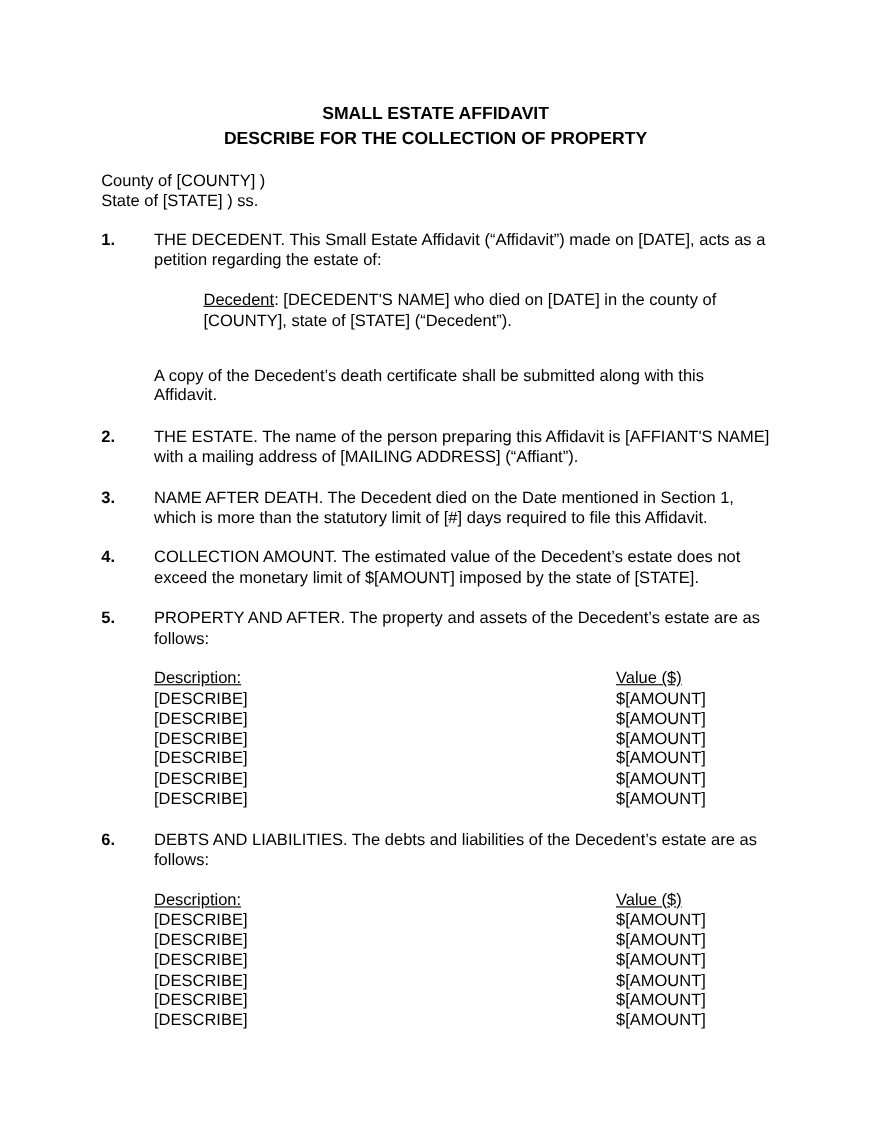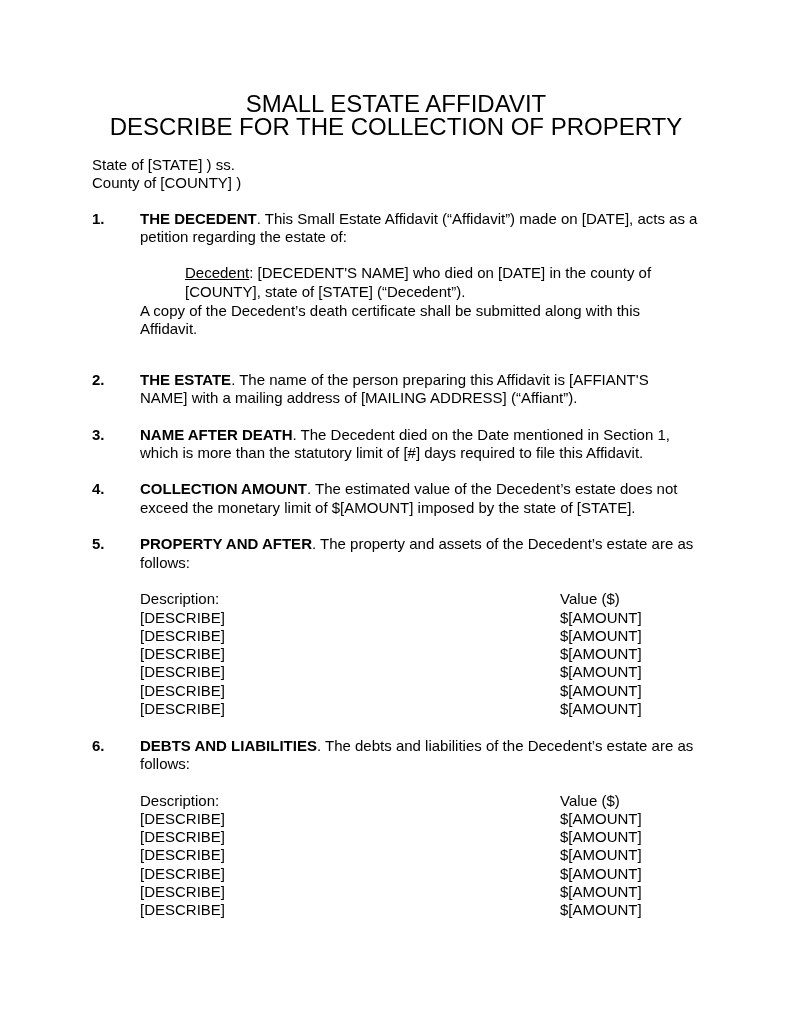--- a/index.html
+++ b/index.html
@@ -11,70 +11,70 @@
     margin: 0 auto;
     background: #ffffff;
     color: #000000;
     font-family: "Liberation Sans", "DejaVu Sans", sans-serif;
     font-size: 15px;
     line-height: 18.3px;
     padding: 92px 91px 0 92px;
     overflow: hidden;
   }
   .doc-title {
-    font-size: 24px;
+    font-size: 16px;
     line-height: 23px;
-    font-weight: normal;
+    font-weight: bold;
     text-align: center;
     margin-bottom: 18px;
   }
   .venue { margin-bottom: 17px; }
   .section {
     position: relative;
     padding-left: 48px;
     margin-bottom: 18.3px;
   }
   .section-number {
     position: absolute;
     left: 0;
     top: 0;
     font-weight: bold;
   }
-  .section-heading { font-weight: bold; }
+  .section-heading { font-weight: normal; }
   .sub-para {
     padding-left: 93px;
-    margin-bottom: 1px;
+    margin-bottom: 32px;
   }
   .indent-para {
     padding-left: 48px;
-    margin-bottom: 32px;
+    margin-bottom: 19px;
   }
   .lead-underline { text-decoration: underline; }
   .value-table {
     padding-left: 48px;
     margin-bottom: 18.3px;
   }
   .t-row { display: flex; }
   .t-desc { width: 420px; }
   .t-val { flex: 1; }
-  .t-head { }
+  .t-head { text-decoration: underline; }
 </style>
 </head>
 <body>
 
 <div class="page">
 
   <div class="doc-title">
     <div>SMALL ESTATE AFFIDAVIT</div>
     <div>DESCRIBE FOR THE COLLECTION OF PROPERTY</div>
   </div>
 
   <div class="venue">
+    <div>County of [COUNTY] )</div>
     <div>State of [STATE] ) ss.</div>
-    <div>County of [COUNTY] )</div>
   </div>
 
   <div class="section">
     <span class="section-number">1.</span>
     <span class="section-heading">THE DECEDENT</span><span>. This Small Estate Affidavit (“Affidavit”) made on [DATE], acts as a petition regarding the estate of:</span>
   </div>
 
   <div class="sub-para">
     <span class="lead-underline">Decedent</span><span>: [DECEDENT'S NAME] who died on [DATE] in the county of [COUNTY], state of [STATE] (“Decedent”).</span>
   </div>

